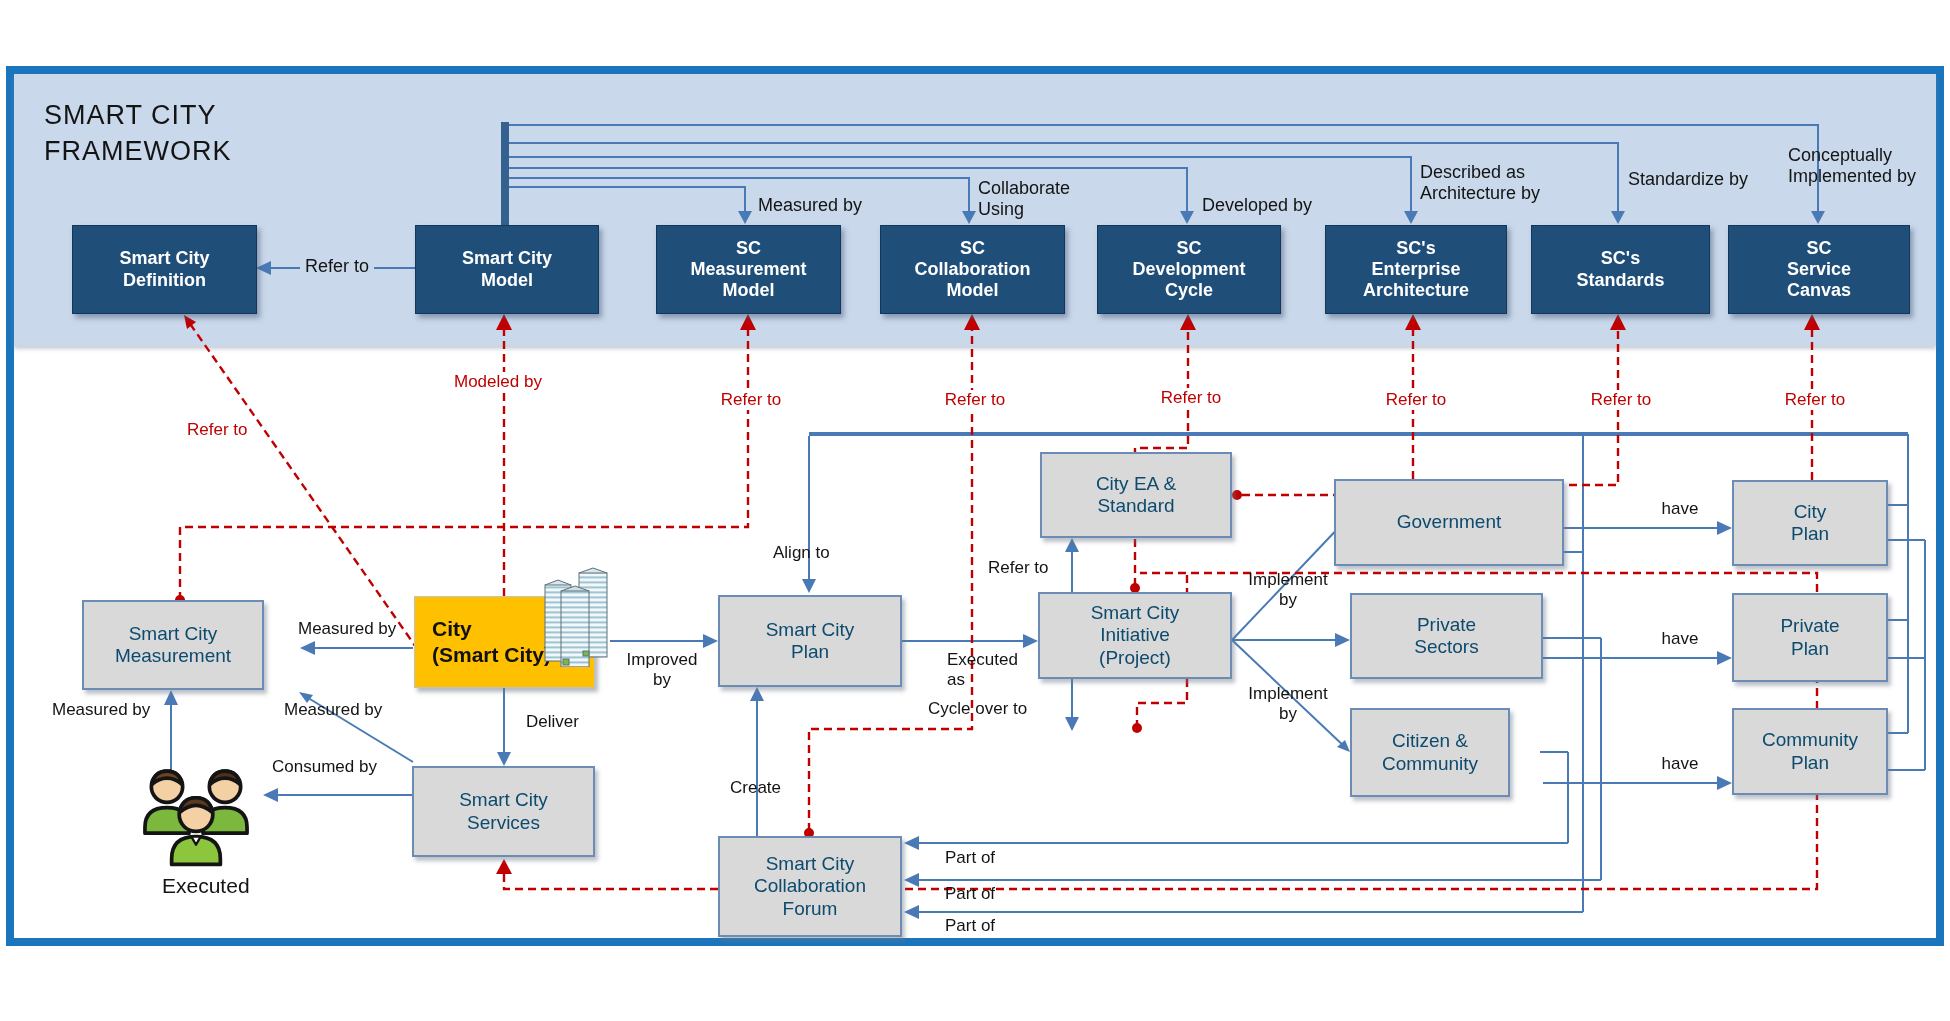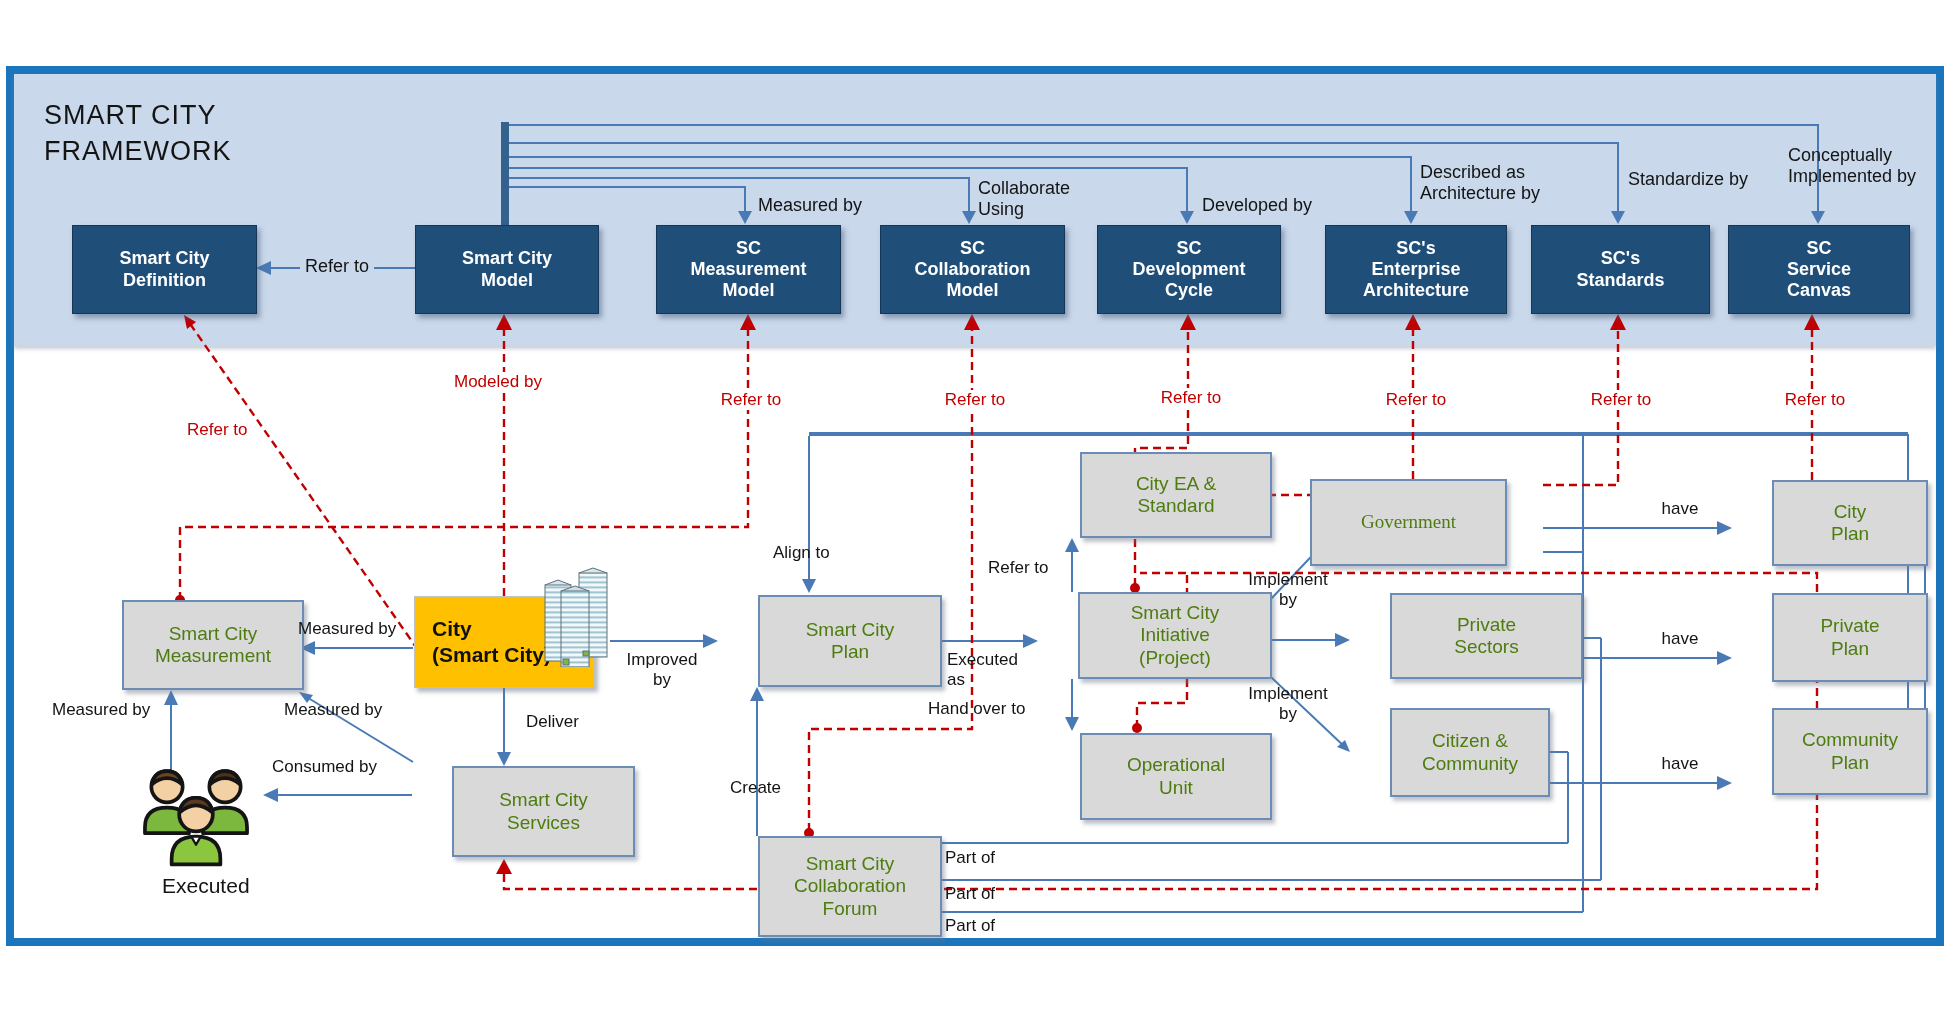--- a/index.html
+++ b/index.html
@@ -8,23 +8,23 @@
   #frame{position:absolute;left:6px;top:66px;width:1938px;height:880px;box-sizing:border-box;
          border:8px solid #1b75bc;background:#fff;z-index:0;}
   #band{position:absolute;left:14px;top:74px;width:1922px;height:272px;background:#c9d8eb;
         box-shadow:0 3px 4px rgba(120,130,150,.4);z-index:1;}
   #title{position:absolute;left:44px;top:98px;font-size:27px;color:#141414;letter-spacing:1px;
          line-height:1.32;white-space:pre-line;z-index:5;}
   svg.wires{position:absolute;left:0;top:0;z-index:2;}
   .fw{position:absolute;z-index:3;background:#1f4e79;border:1px solid #133659;color:#fff;
       font-weight:bold;font-size:18px;line-height:1.18;display:flex;align-items:center;justify-content:center;
       text-align:center;white-space:pre-line;box-shadow:3px 4px 5px rgba(70,90,120,.5);}
-  .gb{position:absolute;z-index:3;background:#d9d9d9;border:2px solid #6b8cb5;box-sizing:border-box;color:#4d7c0f;
+  .gb{position:absolute;z-index:3;background:#d9d9d9;border:2px solid #6b8cb5;box-sizing:border-box;color:#0c4a6e;
       font-size:19px;line-height:1.16;display:flex;align-items:center;justify-content:center;
-      text-align:center;white-space:pre-line;box-shadow:3px 4px 4px rgba(110,120,135,.45);margin-left:40px;}
+      text-align:center;white-space:pre-line;box-shadow:3px 4px 4px rgba(110,120,135,.45);}
   .city{position:absolute;z-index:3;background:#ffc000;border:1px solid #c2c2c2;box-sizing:border-box;color:#111;
       font-size:21px;font-weight:bold;line-height:1.25;display:flex;flex-direction:column;justify-content:center;
       align-items:flex-start;padding-left:17px;white-space:pre-line;box-shadow:3px 4px 4px rgba(110,120,135,.5);}
   .lbl{position:absolute;z-index:5;color:#141414;font-size:17px;line-height:1.15;white-space:pre-line;}
   .big{font-size:18px;}
   .rlbl{position:absolute;z-index:5;color:#c00000;font-size:17px;line-height:1.15;white-space:pre-line;
         background:#fff;padding:0 4px;}
   .c{text-align:center;}
   .icon{position:absolute;z-index:4;}
 </style>
@@ -174,33 +174,31 @@
 Measurement</div>
   <div class="city" style="left:414px;top:596px;width:181px;height:92px;">City
 (Smart City)</div>
   <div class="gb" style="left:718px;top:595px;width:184px;height:92px;">Smart City
 Plan</div>
   <div class="gb" style="left:1040px;top:452px;width:192px;height:86px;">City EA &amp;
 Standard</div>
   <div class="gb" style="left:1038px;top:592px;width:194px;height:87px;">Smart City
 Initiative
 (Project)</div>
-  <div class="gb" style="left:1270px;top:479px;width:197px;height:87px;font-family:Liberation Serif, serif;">Government</div>
+  <div class="gb" style="left:1334px;top:479px;width:230px;height:87px;">Government</div>
   <div class="gb" style="left:1350px;top:593px;width:193px;height:86px;">Private
 Sectors</div>
   <div class="gb" style="left:1350px;top:708px;width:160px;height:89px;">Citizen &amp;
 Community</div>
   <div class="gb" style="left:1732px;top:480px;width:156px;height:86px;">City
 Plan</div>
   <div class="gb" style="left:1732px;top:593px;width:156px;height:89px;">Private
 Plan</div>
   <div class="gb" style="left:1732px;top:708px;width:156px;height:87px;">Community
 Plan</div>
-  <div class="gb" style="left:1040px;top:733px;width:192px;height:87px;">Operational
-Unit</div>
   <div class="gb" style="left:412px;top:766px;width:183px;height:91px;">Smart City
 Services</div>
   <div class="gb" style="left:718px;top:836px;width:184px;height:101px;">Smart City
 Collaboration
 Forum</div>
 
   <svg class="icon" style="left:543px;top:565px;" width="70" height="102" viewBox="0 0 70 102">
     <g stroke="#5d707a" stroke-width="1">
       <path d="M36,8 l14,-5 14,5 -14,5 z" fill="#d9e6ec"></path>
       <rect x="36" y="8" width="28" height="84" fill="url(#winpat)"></rect>
@@ -250,21 +248,21 @@
 
   <div class="lbl" style="left:298px;top:619px;">Measured by</div>
   <div class="lbl" style="left:52px;top:700px;">Measured by</div>
   <div class="lbl" style="left:284px;top:700px;">Measured by</div>
   <div class="lbl c" style="left:612px;top:650px;width:100px;">Improved
 by</div>
   <div class="lbl" style="left:947px;top:650px;">Executed
 as</div>
   <div class="lbl" style="left:773px;top:543px;">Align to</div>
   <div class="lbl" style="left:988px;top:558px;">Refer to</div>
-  <div class="lbl" style="left:928px;top:699px;">Hand over to</div>
+  <div class="lbl" style="left:928px;top:699px;">Cycle over to</div>
   <div class="lbl c" style="left:1240px;top:570px;width:96px;">Implement
 by</div>
   <div class="lbl c" style="left:1240px;top:684px;width:96px;">Implement
 by</div>
   <div class="lbl c" style="left:1650px;top:499px;width:60px;">have</div>
   <div class="lbl c" style="left:1650px;top:629px;width:60px;">have</div>
   <div class="lbl c" style="left:1650px;top:754px;width:60px;">have</div>
   <div class="lbl" style="left:945px;top:848px;">Part of</div>
   <div class="lbl" style="left:945px;top:884px;">Part of</div>
   <div class="lbl" style="left:945px;top:916px;">Part of</div>

